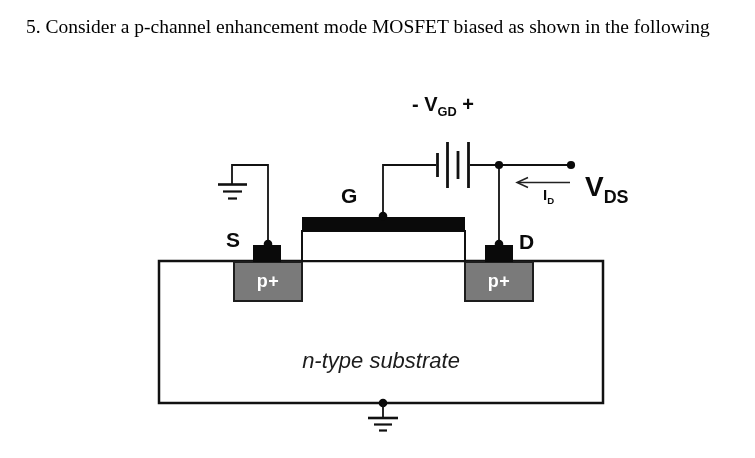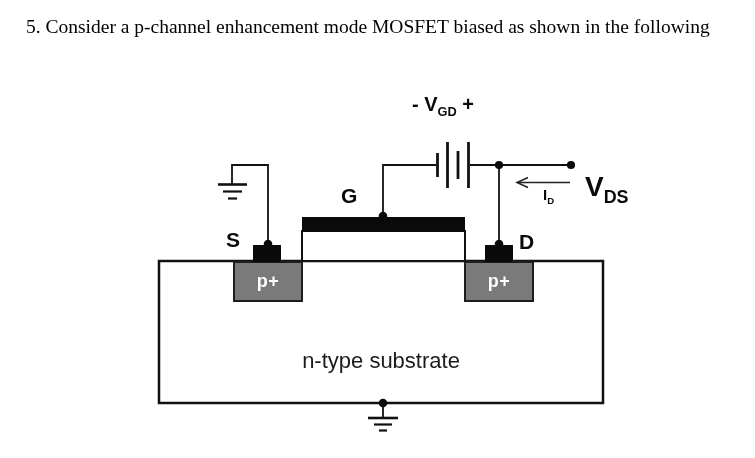--- a/index.html
+++ b/index.html
@@ -24,21 +24,21 @@
   .lbl-g{left:341px;top:184px;font-size:21px;}
   .lbl-s{left:226px;top:228px;font-size:21px;}
   .lbl-d{left:519px;top:230px;font-size:21px;}
   .lbl-vds{left:585px;top:171px;font-size:28px;}
   .lbl-id{left:543px;top:186px;font-size:15px;}
   .lbl-pplus{font-size:18px;color:#ffffff;transform:translate(-50%,-50%);letter-spacing:0.5px;}
   .lbl-pplus-left{left:268px;top:281px;}
   .lbl-pplus-right{left:499px;top:281px;}
   .lbl-substrate{
     position:absolute;left:381px;top:361px;transform:translate(-50%,-50%);
-    font-size:22px;font-weight:400;color:#1c1c1c;white-space:nowrap;
+    font-size:22px;font-weight:400;color:#1c1c1c;white-space:nowrap;font-style:italic;
   }
 </style>
 </head>
 <body>
 
 <div class="stage">
 
   <div class="question">
     <div>5. Consider a p-channel enhancement mode MOSFET biased as shown in the following</div>
   </div>

